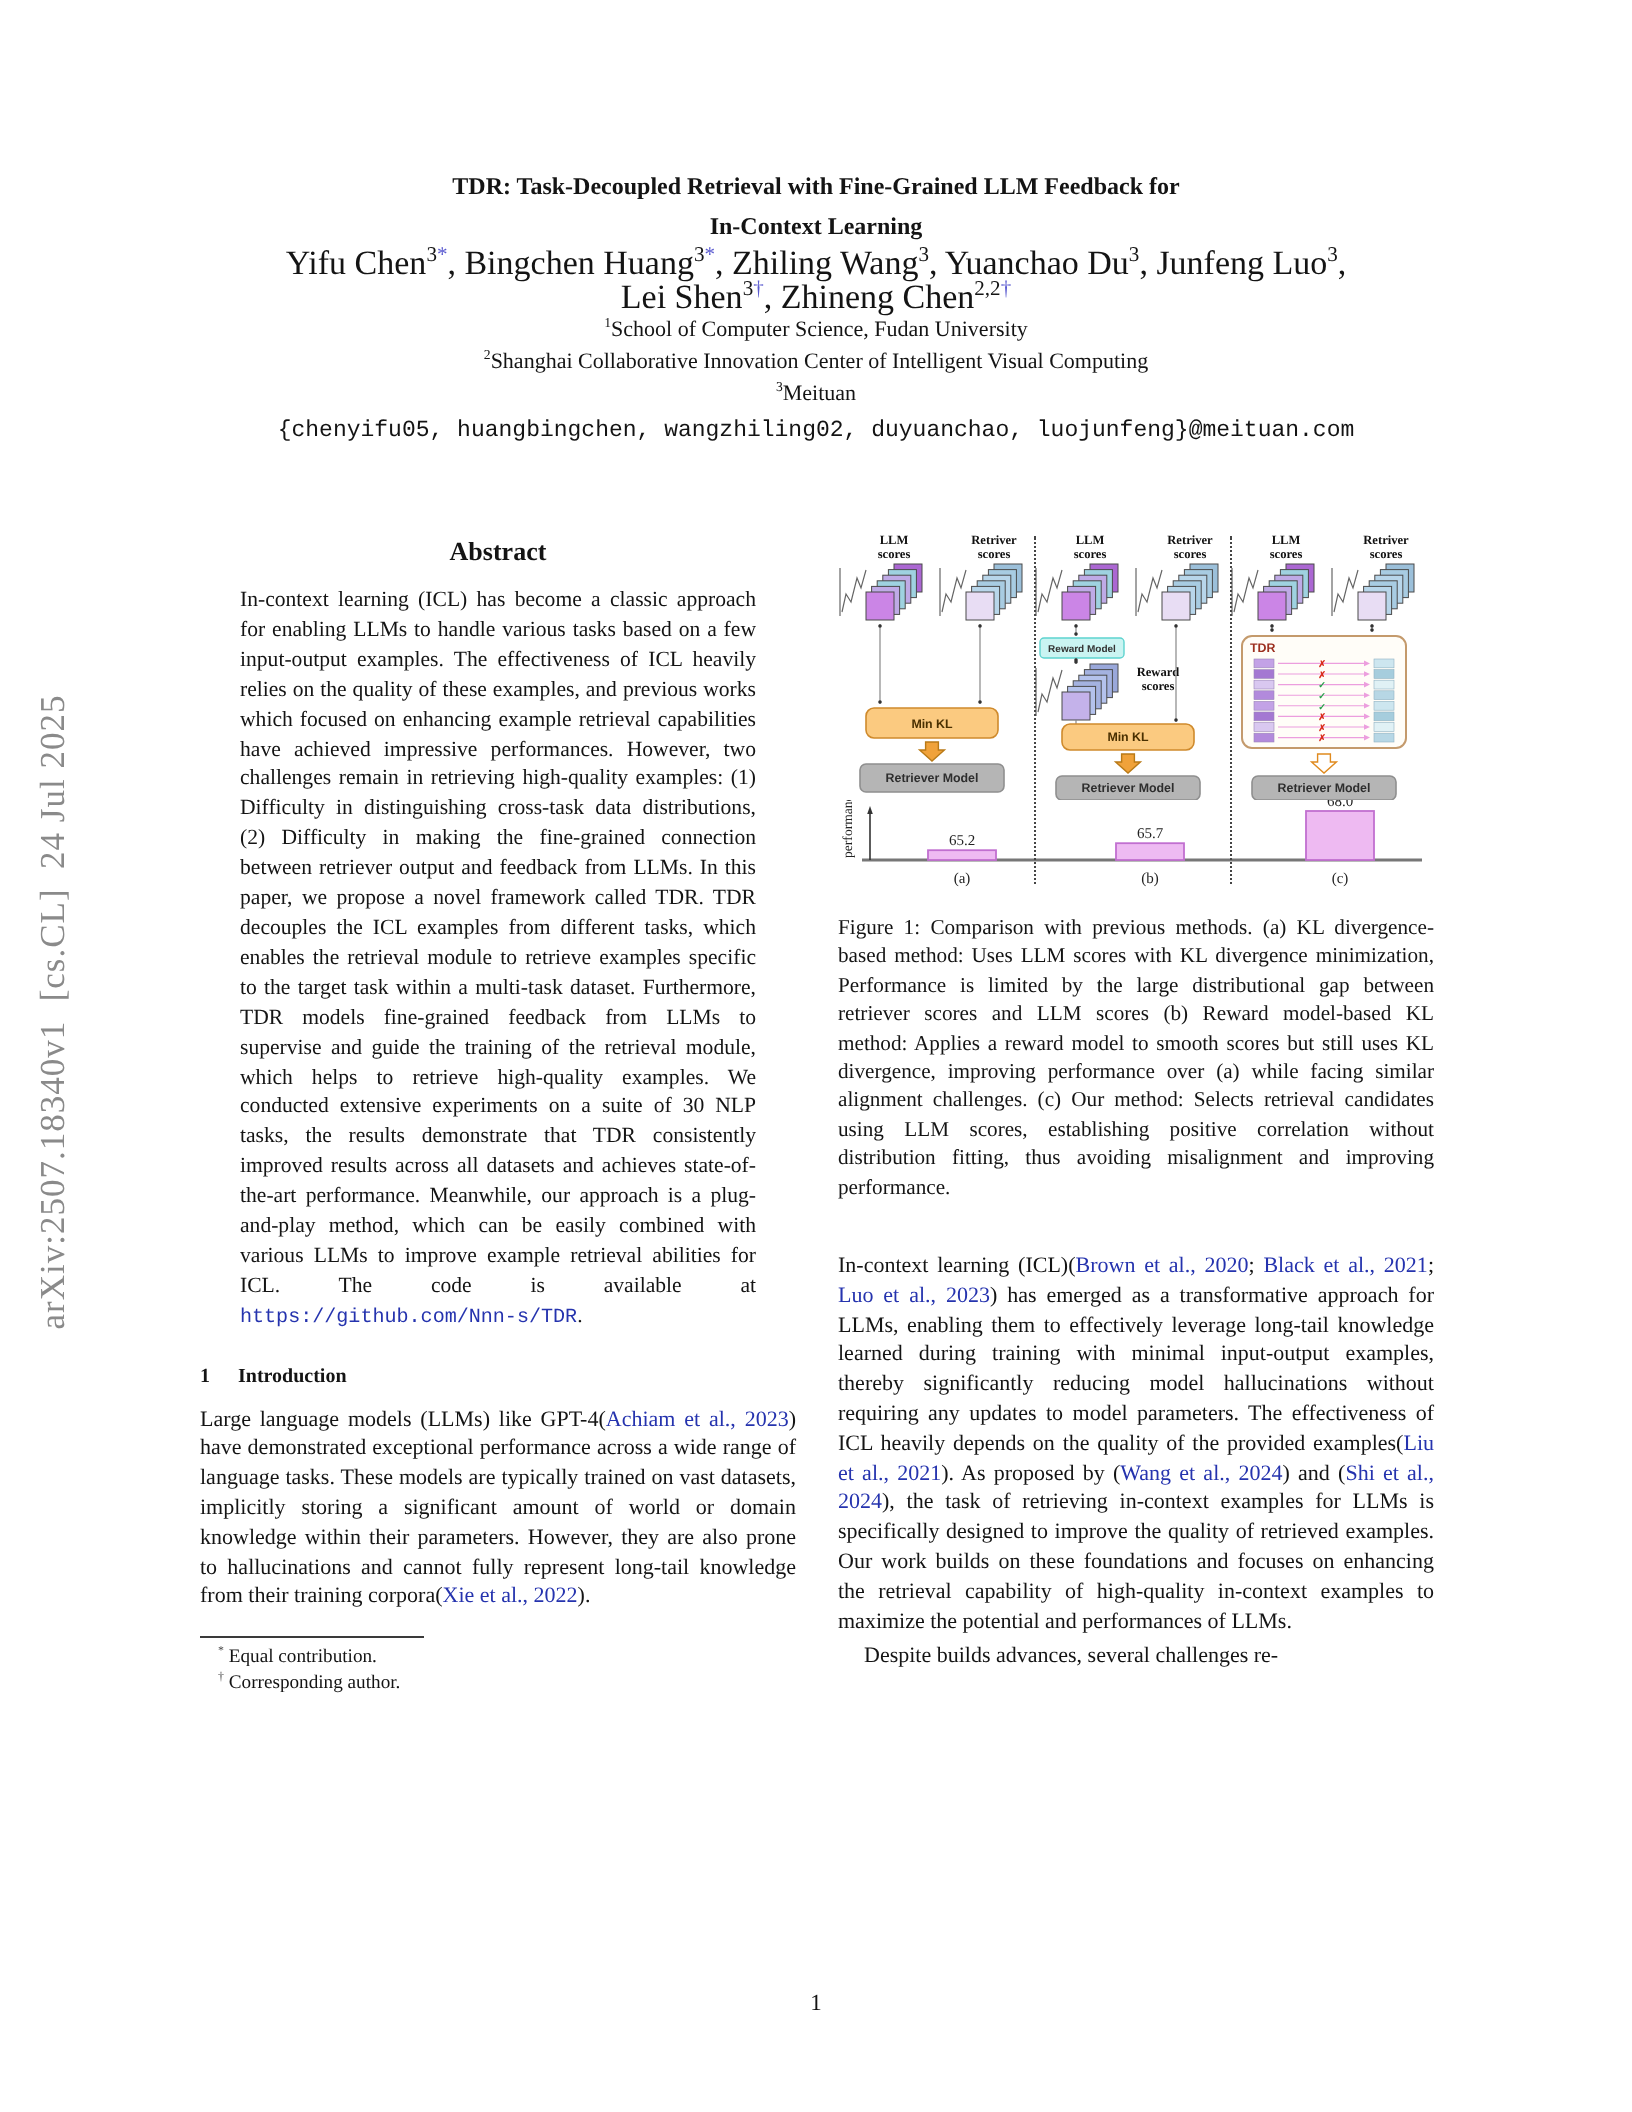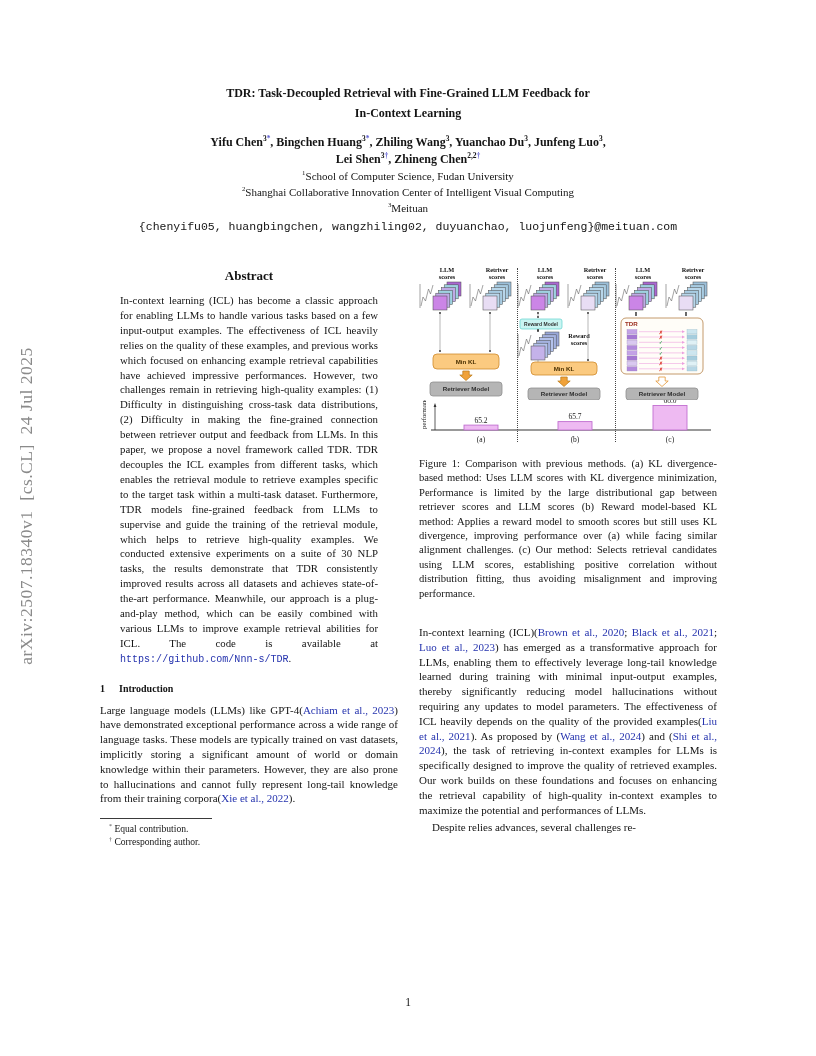--- a/index.html
+++ b/index.html
@@ -8,21 +8,21 @@
     width:816px; height:1056px; position:relative; overflow:hidden;
     font-family:"Liberation Serif", serif; color:#141414;
   }
   .arxiv-strip {
     position:absolute; left:16px; top:732px; width:452px; text-align:center;
     transform:rotate(-90deg); transform-origin:0 0;
     font-size:17.5px; color:#8a8a8a; white-space:pre; letter-spacing:0.5px;
   }
   .header { position:absolute; left:100px; top:84px; width:616px; text-align:center; }
   .title { font-size:12px; font-weight:bold; line-height:19.5px; }
-  .authors { margin-top:11px; font-size:12px; font-weight:bold; line-height:17px; }
+  .authors { font-size:17px; font-weight:normal; line-height:17px; }
   sup { font-size:62%; vertical-align:super; line-height:0; }
   .supsym { color:#5b5bd0; }
   .affil { font-size:11px; line-height:16px; }
   .emails { margin-top:3px; font-family:"Liberation Mono", monospace; font-size:11.5px; line-height:15px; }
   .col-left  { position:absolute; left:100px; top:268px; width:298px; }
   .col-right { position:absolute; left:419px; top:266px; width:298px; }
   .abs-heading { text-align:center; font-size:13px; font-weight:bold; margin-bottom:9px; }
   .abs-body {
     margin:0 20px; font-size:10.8px; line-height:14.9px; text-align:justify;
   }
@@ -251,16 +251,16 @@
         <text x="156" y="41.5" text-anchor="middle" font-size="7.5" font-family="Liberation Serif,serif" fill="#222">(b)</text>
         <rect x="234" y="5.5" width="34" height="24.5" fill="#eebaf2" stroke="#c16fd0" stroke-width="0.9"></rect>
         <text x="251" y="3" text-anchor="middle" font-size="7.5" font-family="Liberation Serif,serif" fill="#222">68.0</text>
         <text x="251" y="41.5" text-anchor="middle" font-size="7.5" font-family="Liberation Serif,serif" fill="#222">(c)</text>
       </svg>
     <div class="fig-sep" style="left:98px;"></div>
     <div class="fig-sep" style="left:196px;"></div>
   </div>
   <div class="fig-caption"><span>Figure 1: </span><span>Comparison with previous methods. (a) KL divergence-based method: Uses LLM scores with KL divergence minimization, Performance is limited by the large distributional gap between retriever scores and LLM scores (b) Reward model-based KL method: Applies a reward model to smooth scores but still uses KL divergence, improving performance over (a) while facing similar alignment challenges. (c) Our method: Selects retrieval candidates using LLM scores, establishing positive correlation without distribution fitting, thus avoiding misalignment and improving performance.</span></div>
   <div class="body-p rc-p1"><span>In-context learning (ICL)(</span><span class="cite">Brown et al., 2020</span><span>; </span><span class="cite">Black et al., 2021</span><span>; </span><span class="cite">Luo et al., 2023</span><span>) has emerged as a transformative approach for LLMs, enabling them to effectively leverage long-tail knowledge learned during training with minimal input-output examples, thereby significantly reducing model hallucinations without requiring any updates to model parameters. The effectiveness of ICL heavily depends on the quality of the provided examples(</span><span class="cite">Liu et al., 2021</span><span>). As proposed by (</span><span class="cite">Wang et al., 2024</span><span>) and (</span><span class="cite">Shi et al., 2024</span><span>), the task of retrieving in-context examples for LLMs is specifically designed to improve the quality of retrieved examples. Our work builds on these foundations and focuses on enhancing the retrieval capability of high-quality in-context examples to maximize the potential and performances of LLMs.</span></div>
-  <div class="body-p indent">Despite relies advances, several challenges re-</div>
+  <div class="body-p indent">Despite builds advances, several challenges re-</div>
 </div>
 
 <div class="page-num">1</div>
 
 </body></html>

